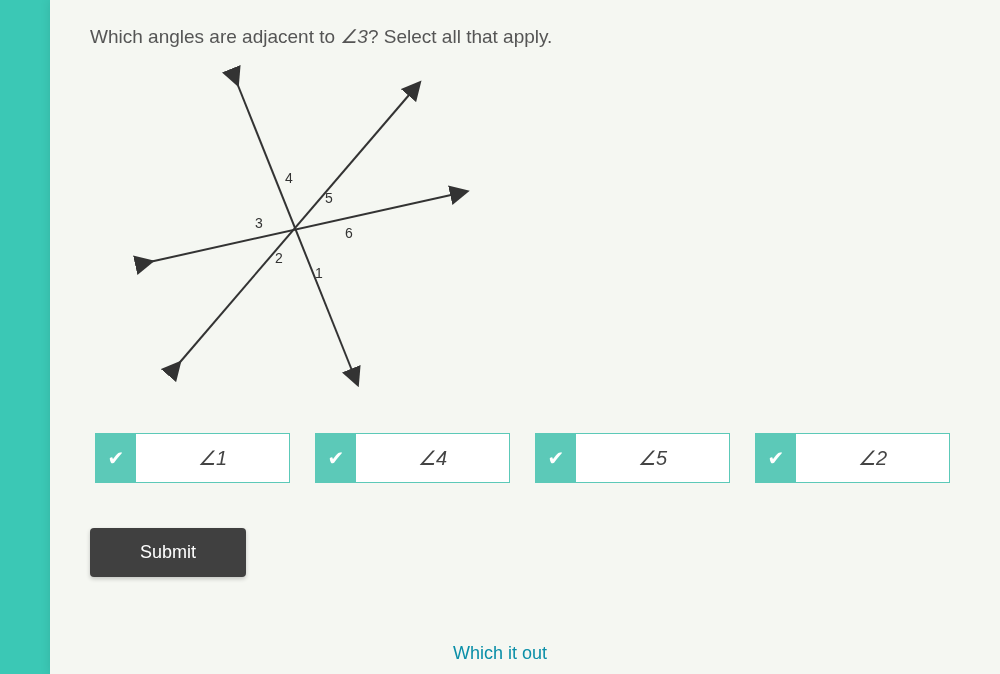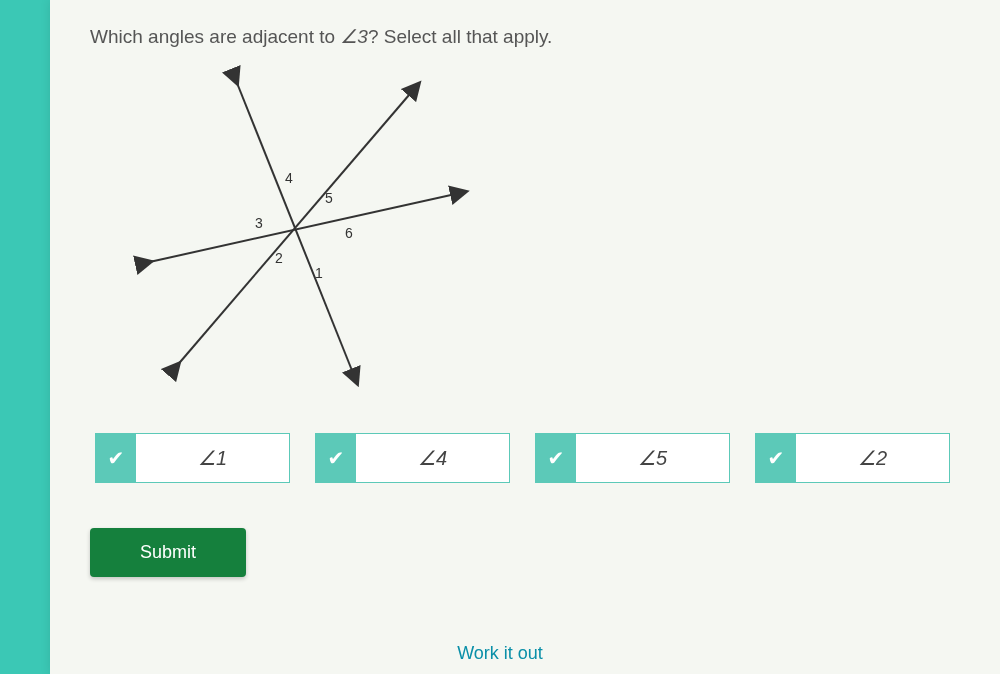--- a/index.html
+++ b/index.html
@@ -65,21 +65,21 @@
     .option-label {
       flex: 1;
       display: flex;
       align-items: center;
       justify-content: center;
       color: #444;
       font-size: 20px;
       font-style: italic;
     }
     .submit-btn {
-      background: #15803d;
+      background: #404040;
       color: #fff;
       border: none;
       padding: 14px 50px;
       font-size: 18px;
       border-radius: 4px;
       cursor: pointer;
       box-shadow: 0 2px 4px rgba(0,0,0,0.2);
     }
     .work-it-out {
       position: absolute;
@@ -137,15 +137,15 @@
       <div class="option-label">∠5</div>
     </div>
     <div class="option-box">
       <div class="option-check">✔</div>
       <div class="option-label">∠2</div>
     </div>
   </div>
 
   <button class="submit-btn">Submit</button>
 
-  <div class="work-it-out">Work it out</div>
+  <div class="work-it-out">Which it out</div>
 
 </div>
 
 </body></html>

